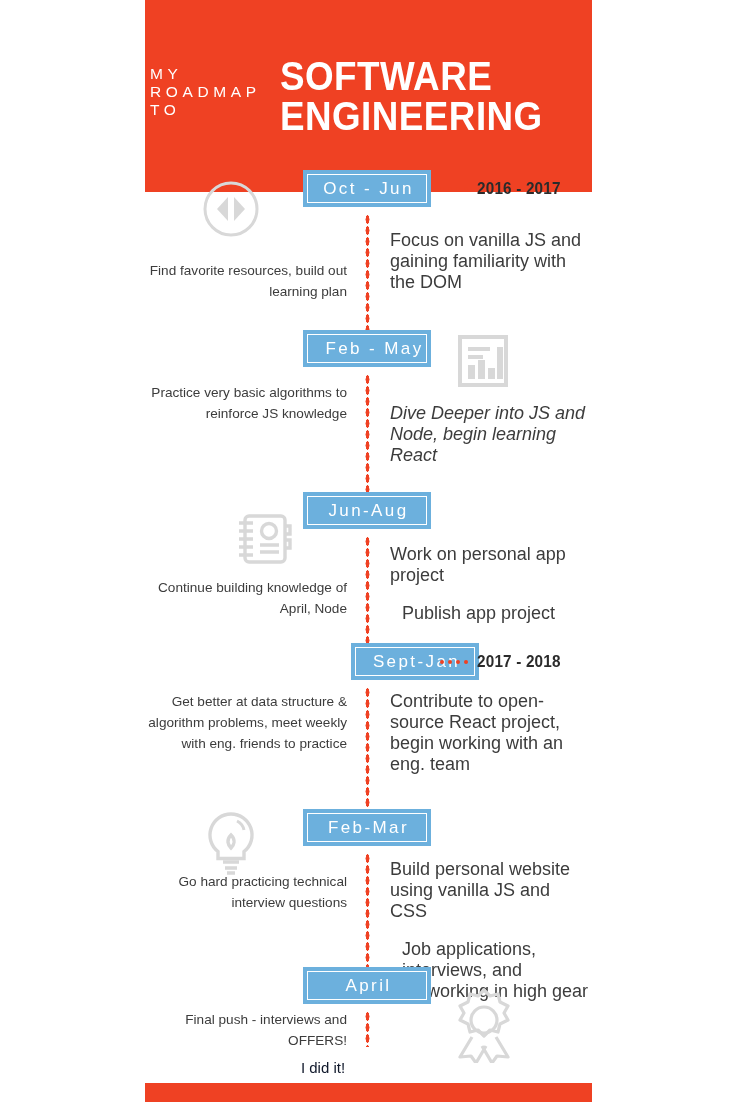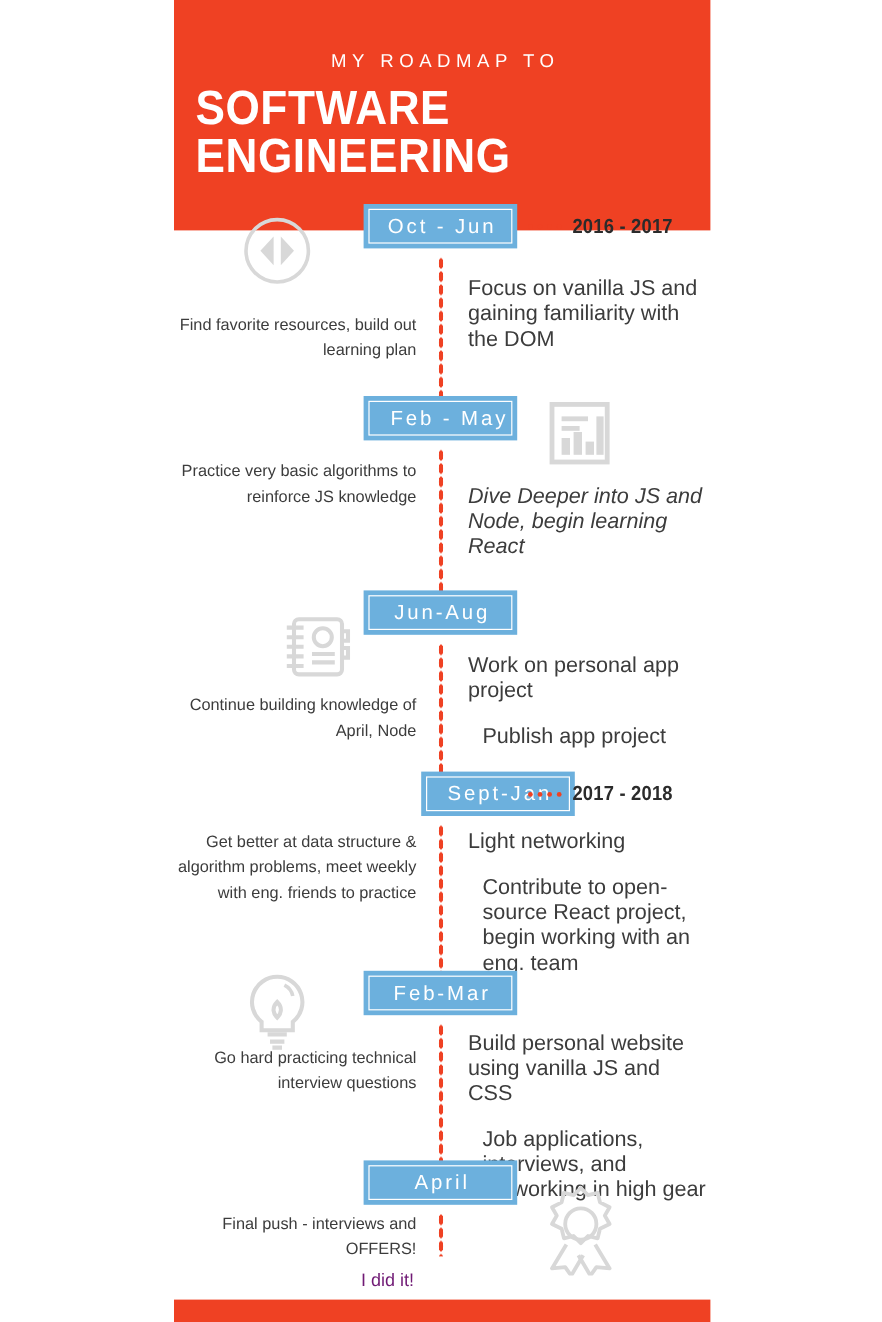--- a/index.html
+++ b/index.html
@@ -22,21 +22,21 @@
 
   
   .header-bar {
     position: absolute;
     left: 145px;
     top: 0;
     width: 447px;
     height: 192px;
     background: #ef4123;
     display: flex;
-    flex-direction: column;
+    flex-direction: row;
     align-items: center;
     justify-content: center;
   }
   .header-kicker {
     color: #ffffff;
     font-size: 15.5px;
     letter-spacing: 4.6px;
     font-weight: 400;
     text-transform: uppercase;
     margin-bottom: 9px;
@@ -171,21 +171,21 @@
     position: absolute;
     color: #d8d8d8;
   }
   .deco-icon svg { display: block; }
 
   .finale {
     position: absolute;
     left: 0;
     width: 646px;
     text-align: center;
-    color: #701a75;
+    color: #0f172a;
     font-size: 15px;
   }
 </style>
 </head>
 <body>
 
 <div id="page">
 
   <div class="header-bar">
     <div class="header-kicker">MY ROADMAP TO</div>
@@ -275,21 +275,20 @@
           <i></i>
           <i></i>
           <i></i>
           <i></i>
         </span>
       <span class="year-text">2017 - 2018</span>
     </div>
     <div class="dotline" style="top:44px; height:122px;"></div>
     <div class="col-left" style="top:48px;">Get better at data structure &amp; algorithm problems, meet weekly with eng. friends to practice</div>
     <div class="col-right" style="top:48px;">
-      <p>Light networking</p>
       <p>Contribute to open-source React project, begin working with an eng. team</p>
     </div>
   </div>
 
   <div class="row" style="top:809px;">
     <div class="deco-icon" style="left:200px; top:0px;">
       <svg width="62" height="68" viewBox="0 0 62 68" fill="none" stroke="currentColor" stroke-width="3.4">
         <path d="M31 5 a21 21 0 0 1 13 37.5 v7 h-26 v-7 A21 21 0 0 1 31 5 z"></path>
         <path d="M37 12 a13 13 0 0 1 7 9" stroke-width="3"></path>
         <path d="M31 26 c-5 5 -3 10 0 13 c3 -3 5 -8 0 -13 z"></path>

